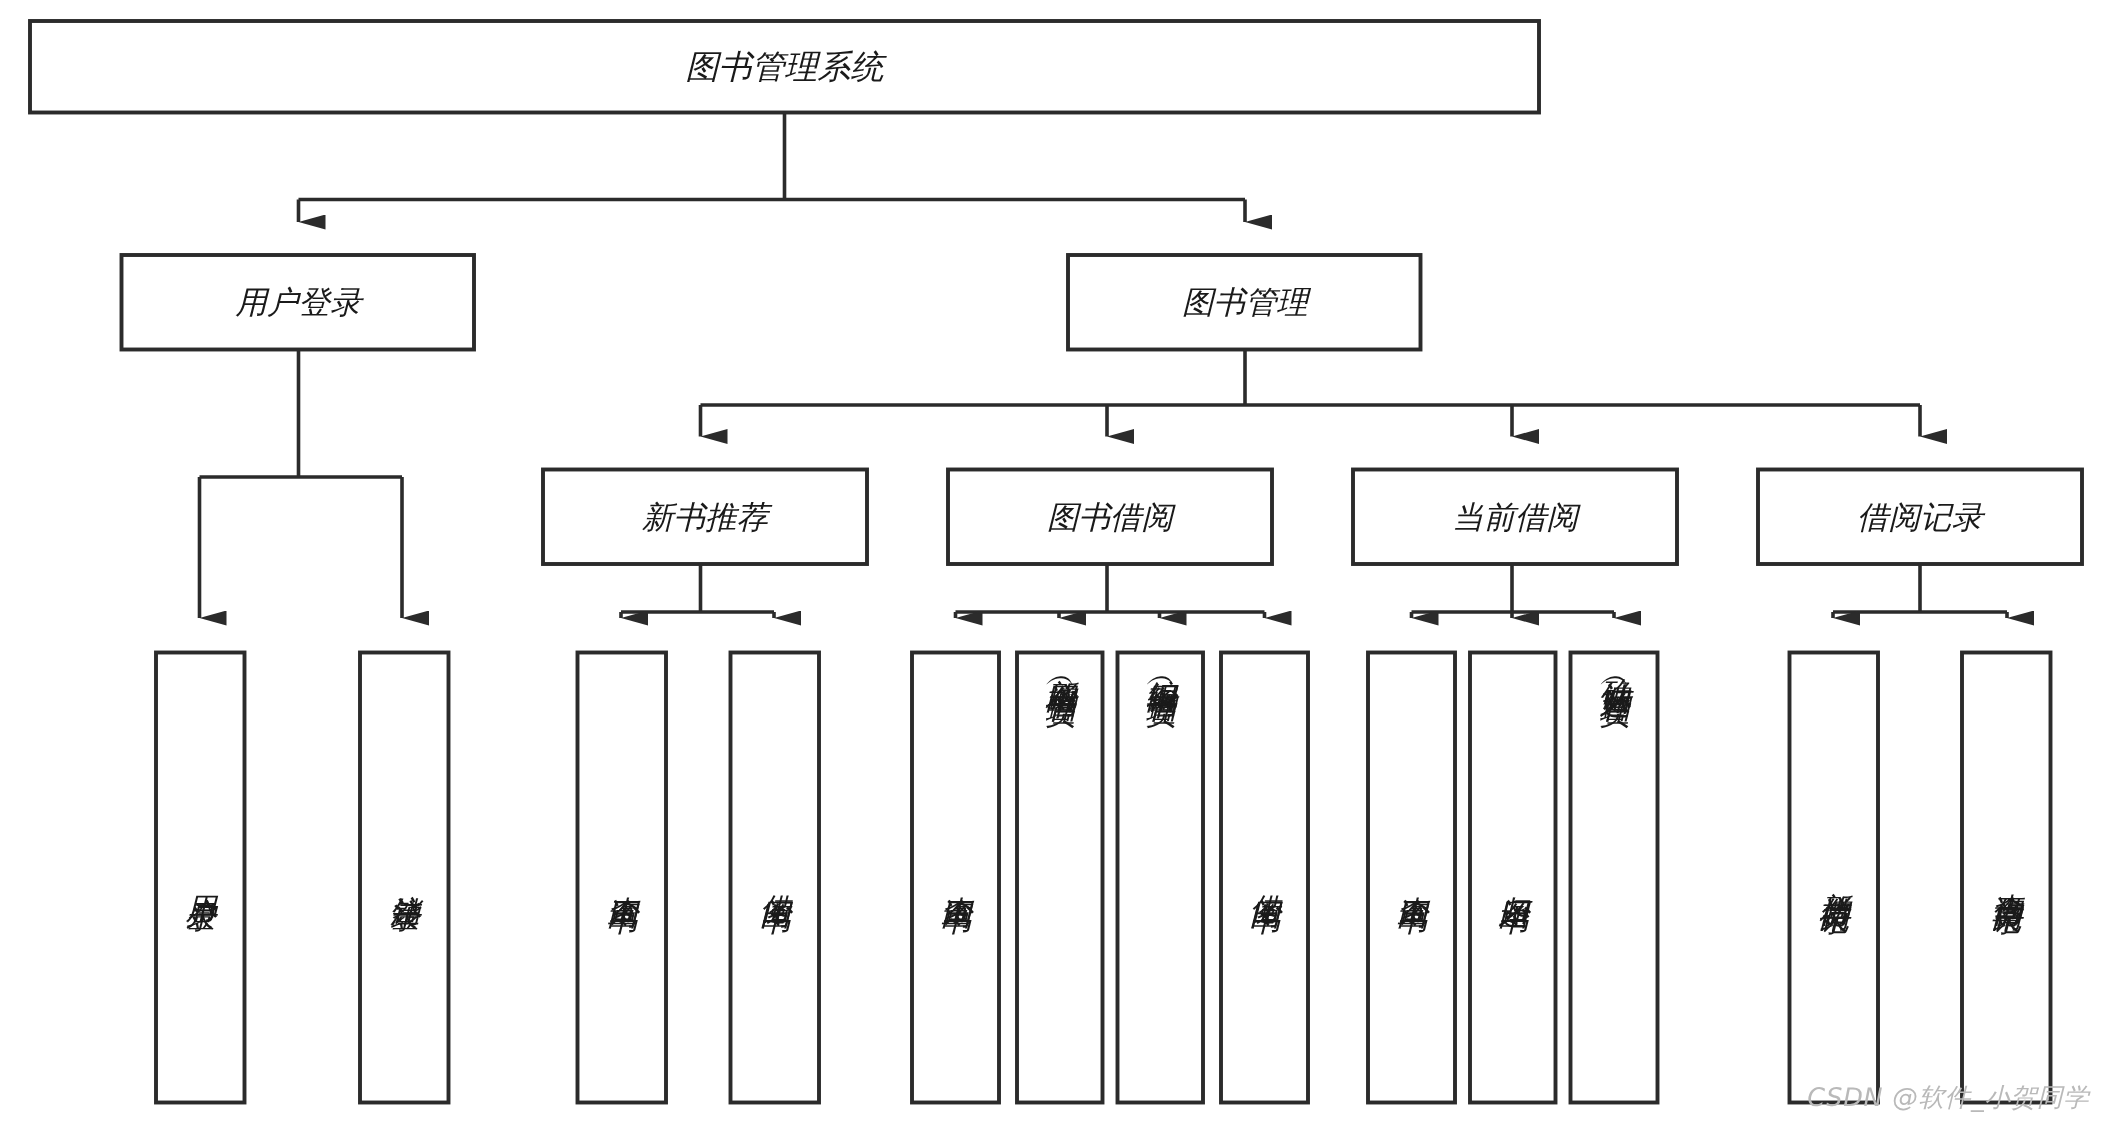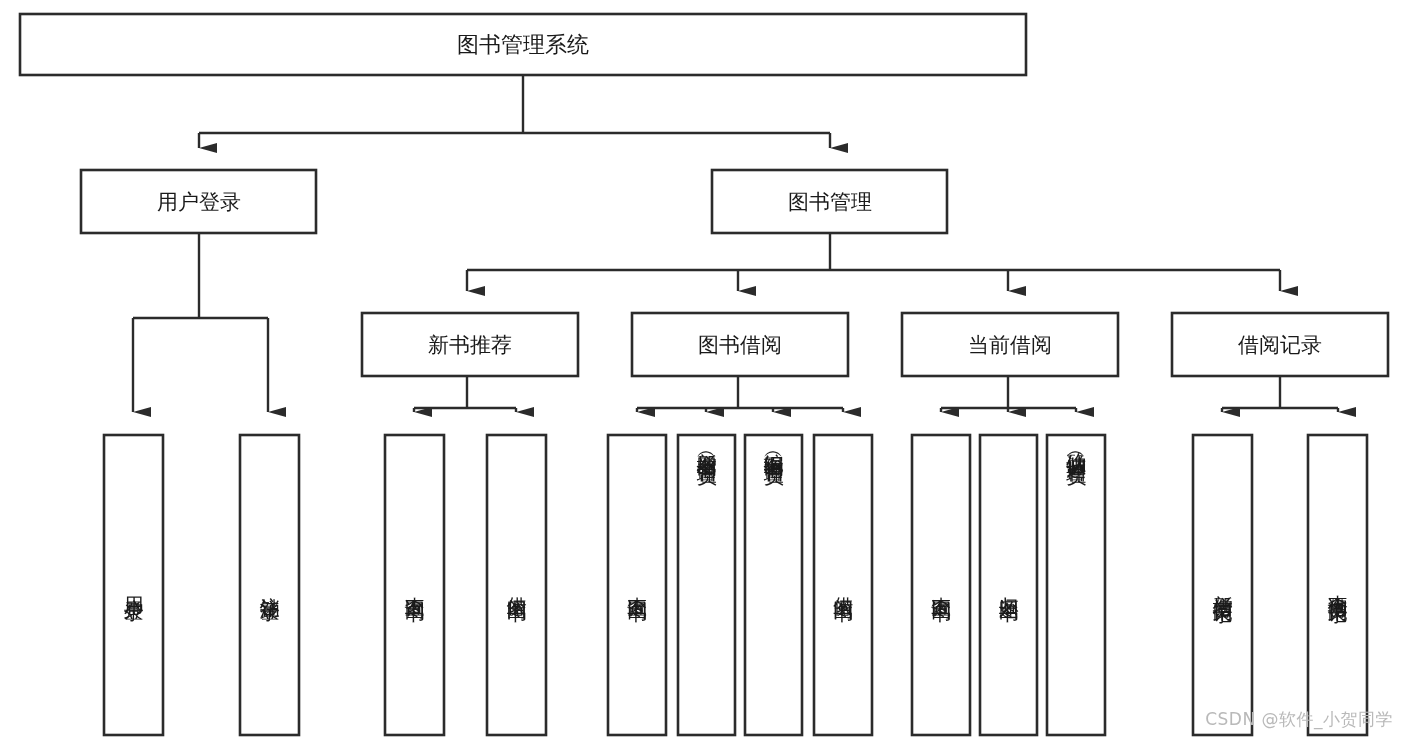--- a/index.html
+++ b/index.html
@@ -10,20 +10,21 @@
   }
   body {
     font-family: "DejaVu Sans", "Liberation Sans", sans-serif;
   }
   #diagram-root {
     position: relative;
     width: 1405px;
     height: 747px;
     background: #ffffff;
     overflow: hidden;
+    font-style: italic;
   }
   svg#flow-svg {
     position: absolute;
     left: 0;
     top: 0;
     width: 1405px;
     height: 747px;
     display: block;
   }
   .node-rect {
@@ -70,21 +71,21 @@
     font-size: 20px;
     line-height: 1.18;
     letter-spacing: 2px;
     color: #1a1a1a;
     white-space: nowrap;
     text-align: center;
   }
   .watermark {
     position: absolute;
     right: 12px;
-    bottom: 16px;
+    bottom: 4px;
     font-family: "DejaVu Sans", "Liberation Sans", sans-serif;
     font-size: 17px;
     color: #b9b9b9;
     letter-spacing: 0.5px;
     user-select: none;
     white-space: nowrap;
   }
 </style>
 </head>
 <body>

